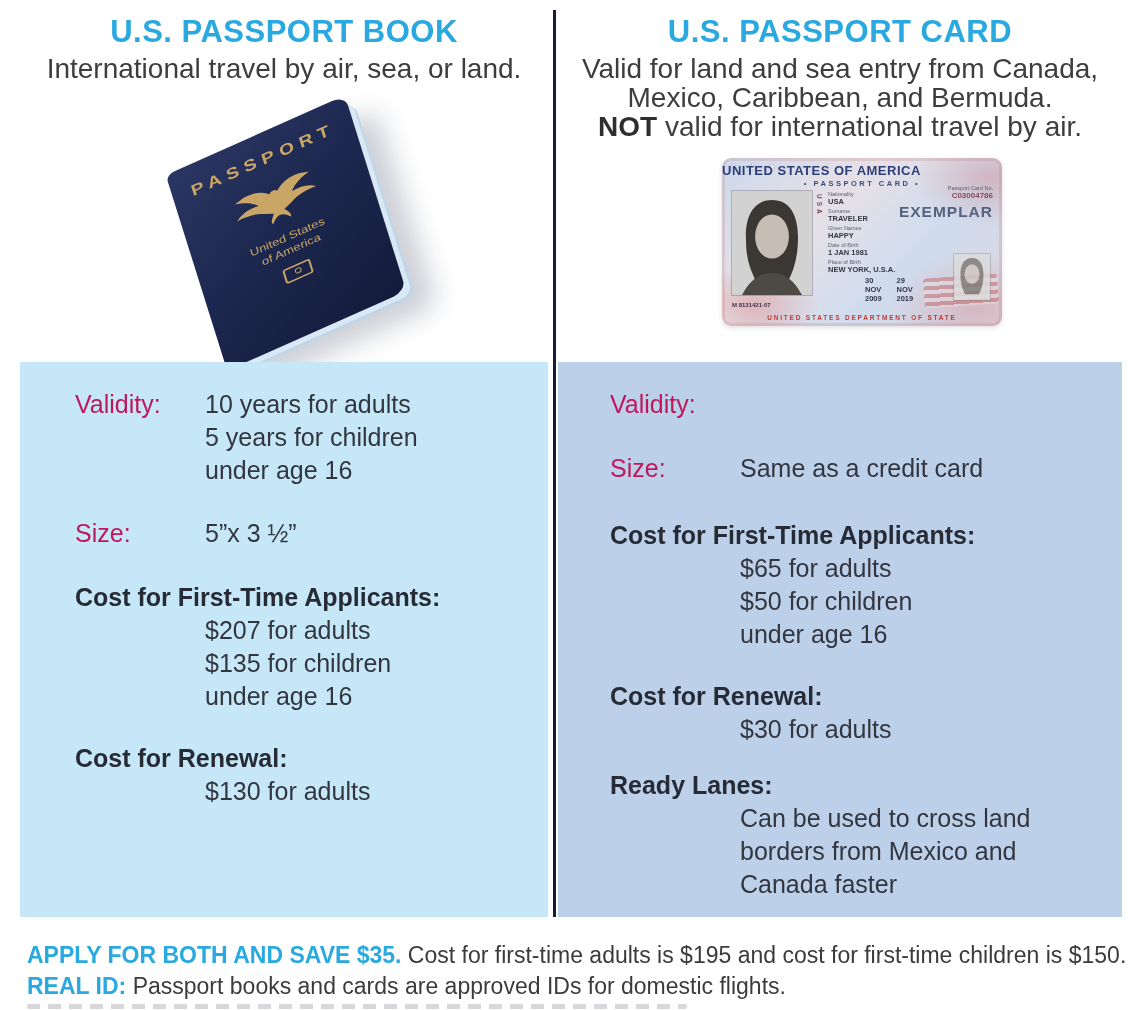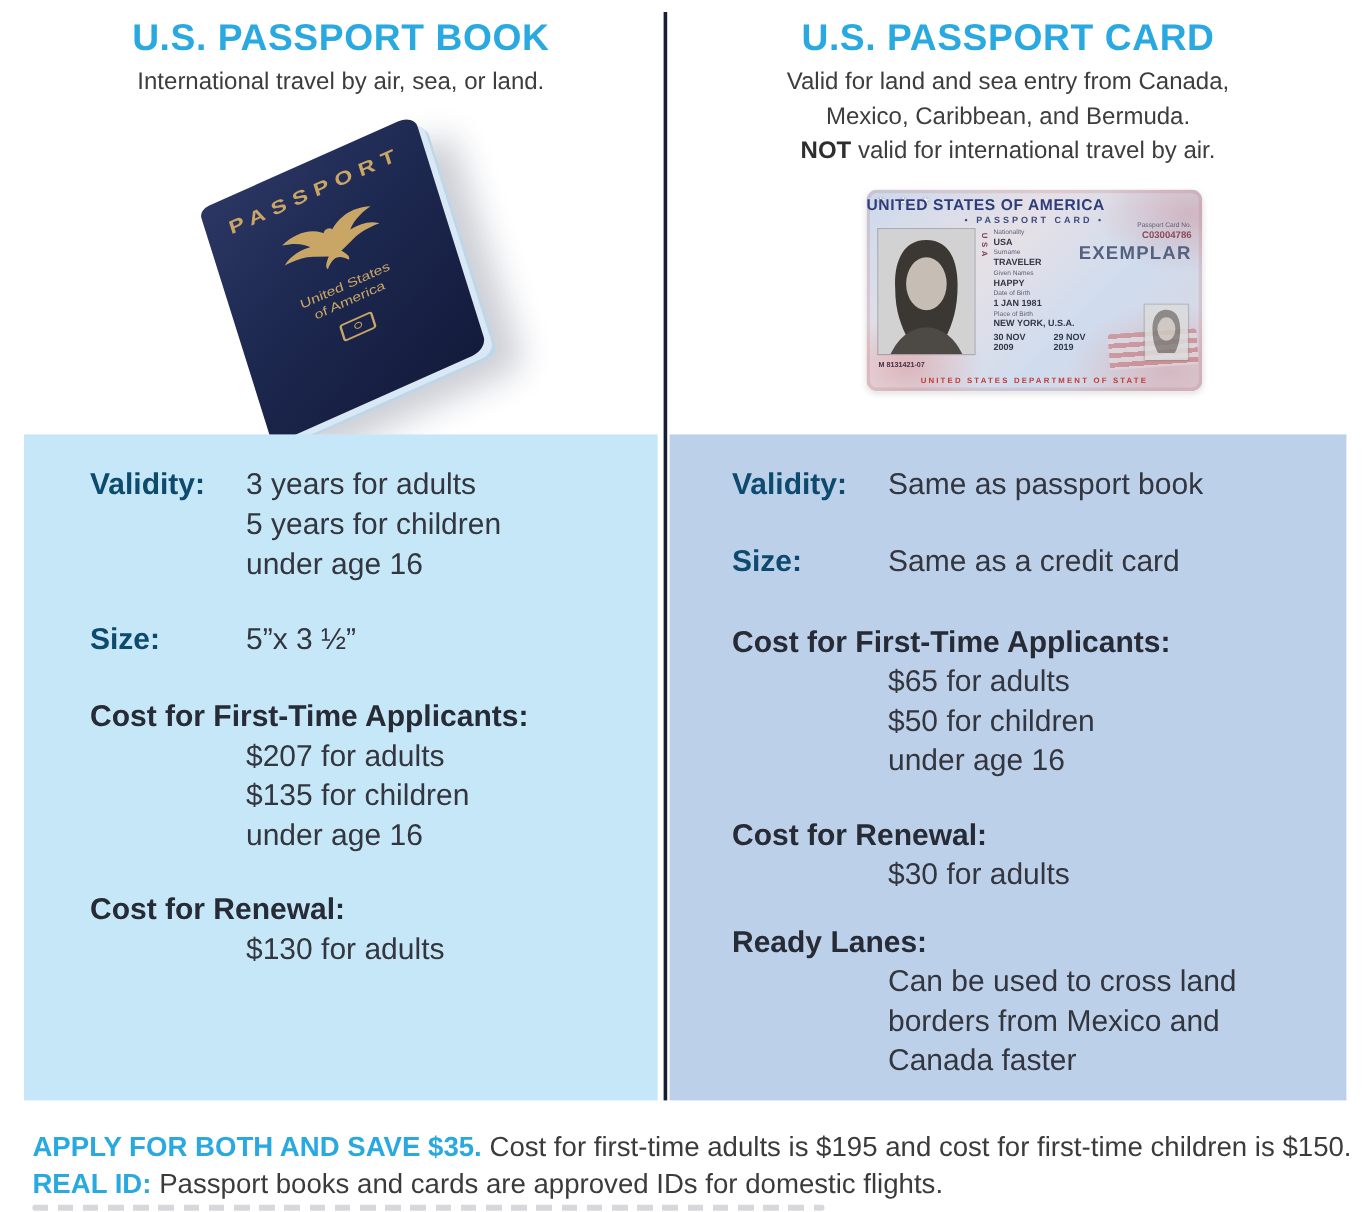--- a/index.html
+++ b/index.html
@@ -4,21 +4,21 @@
 <style>
   html,body{margin:0;padding:0;background:#ffffff;}
   #page{position:relative;width:1140px;height:1010px;background:#ffffff;overflow:hidden;
         font-family:"Liberation Sans", sans-serif;color:#33363f;}
 
   
   .col-header{position:absolute;top:0;text-align:center;}
   .col-header.left{left:20px;width:528px;}
   .col-header.right{left:558px;width:564px;}
   .col-title{font-size:31px;font-weight:600;letter-spacing:.5px;color:#29a9e0;margin-top:14px;line-height:36px;}
-  .col-sub{font-size:20px;color:#3d3d3d;line-height:29px;margin-top:4px;}
+  .col-sub{font-size:28px;color:#3d3d3d;line-height:29px;margin-top:4px;}
   .col-sub b{color:#2e2e2e;}
 
   
   .divider{position:absolute;left:553px;top:10px;width:3px;height:907px;background:#171d38;}
 
   
   .book-wrap{position:absolute;left:110px;top:95px;width:345px;height:260px;}
   .book{position:absolute;left:78px;top:4px;width:196px;height:268px;
         transform:rotate(-24deg) scaleY(.76) skewX(-5deg);transform-origin:50% 50%;
         background:linear-gradient(145deg,#2b3763 0%,#1d2850 45%,#131b3b 100%);
@@ -45,39 +45,39 @@
                 color:#2e3d78;letter-spacing:.5px;}
   .pcard-subheader{position:absolute;left:0;top:21px;width:100%;text-align:center;font-size:7.5px;font-weight:bold;
                    color:#3c4a80;letter-spacing:2.5px;}
   .pcard-photo{position:absolute;left:10px;top:33px;width:80px;height:104px;background:#d6d6d6;
                box-shadow:0 0 0 1px rgba(100,100,110,.4);}
   .pcard-side{position:absolute;left:94px;top:36px;font-size:6.5px;font-weight:bold;color:#7c3f51;
               writing-mode:vertical-rl;letter-spacing:3px;}
   .pcard-fields{position:absolute;left:106px;top:33px;width:92px;}
   .f-label{font-size:5.5px;color:#5a5f74;line-height:6px;}
   .f-value{font-size:7.5px;font-weight:bold;color:#323748;line-height:9px;margin-bottom:2px;}
-  .pcard-dates{display:flex;gap:8px;}
+  .pcard-dates{display:flex;gap:8px;margin-left:37px;}
   .pcard-right{position:absolute;right:9px;top:27px;text-align:right;}
   .pcard-no-label{font-size:5.5px;color:#5a5f74;}
   .pcard-no{font-size:8px;font-weight:bold;color:#8a4a5a;line-height:10px;}
   .pcard-exemplar{font-size:15.5px;font-weight:bold;color:#55627f;letter-spacing:1px;margin-top:2px;}
   .pcard-ghost{position:absolute;right:12px;bottom:26px;width:36px;height:46px;background:#d9d9d9;opacity:.85;
                box-shadow:0 0 0 1px rgba(120,120,130,.4);}
   .pcard-flag{position:absolute;right:4px;bottom:20px;width:74px;height:30px;opacity:.45;border-radius:3px;
               background:repeating-linear-gradient(180deg,#c05a5a 0 4px,#e8e0e2 4px 8px);transform:rotate(-4deg);}
   .pcard-serial{position:absolute;left:10px;bottom:18px;font-size:6px;font-weight:bold;color:#433048;}
   .pcard-footer{position:absolute;left:0;bottom:5px;width:100%;text-align:center;font-size:6.5px;font-weight:bold;
                 color:#c23b36;letter-spacing:1.8px;}
 
   
   .panel{position:absolute;top:362px;height:555px;box-sizing:border-box;font-size:25px;line-height:33px;}
   .panel.left{left:20px;width:528px;background:#c6e7f8;padding:26px 0 0 55px;}
   .panel.right{left:558px;width:564px;background:#bdd0ea;padding:26px 0 0 52px;}
   .prow{display:flex;}
-  .plabel{font-weight:bold;color:#0c4a6e;width:130px;flex:0 0 130px;}
+  .plabel{font-weight:normal;color:#be185d;width:130px;flex:0 0 130px;}
   .pheading{font-weight:bold;color:#262b36;}
   .pindent{margin-left:130px;}
   .pval{color:#33363f;}
 
   
   .footline{position:absolute;left:27px;font-size:23px;line-height:28px;color:#3b3b3b;white-space:nowrap;}
   .foot-hl{color:#29a9e0;font-weight:bold;}
   .cropped-strip{position:absolute;left:27px;top:1004px;width:660px;height:5px;opacity:.5;border-radius:2px;
                  background:repeating-linear-gradient(90deg,rgba(110,112,125,.55) 0 13px,rgba(110,112,125,0) 13px 21px);}
 </style>
@@ -169,21 +169,21 @@
       </svg>
     </div>
     <div class="pcard-serial">M 8131421-07</div>
     <div class="pcard-footer">UNITED STATES DEPARTMENT OF STATE</div>
   </div>
 
   <div class="panel left">
     <div class="prow" style="margin-bottom:30px;">
       <div class="plabel">Validity:</div>
       <div class="pval">
-        <div>3 years for adults</div>
+        <div>10 years for adults</div>
         <div>5 years for children</div>
         <div>under age 16</div>
       </div>
     </div>
     <div class="prow" style="margin-bottom:31px;">
       <div class="plabel">Size:</div>
       <div class="pval">5”x 3 ½”</div>
     </div>
     <div style="margin-bottom:29px;">
       <div class="pheading">Cost for First-Time Applicants:</div>
@@ -197,21 +197,20 @@
       <div class="pheading">Cost for Renewal:</div>
       <div class="pval pindent">
         <div>$130 for adults</div>
       </div>
     </div>
   </div>
 
   <div class="panel right">
     <div class="prow" style="margin-bottom:31px;">
       <div class="plabel">Validity:</div>
-      <div class="pval">Same as passport book</div>
     </div>
     <div class="prow" style="margin-bottom:34px;">
       <div class="plabel">Size:</div>
       <div class="pval">Same as a credit card</div>
     </div>
     <div style="margin-bottom:29px;">
       <div class="pheading">Cost for First-Time Applicants:</div>
       <div class="pval pindent">
         <div>$65 for adults</div>
         <div>$50 for children</div>

